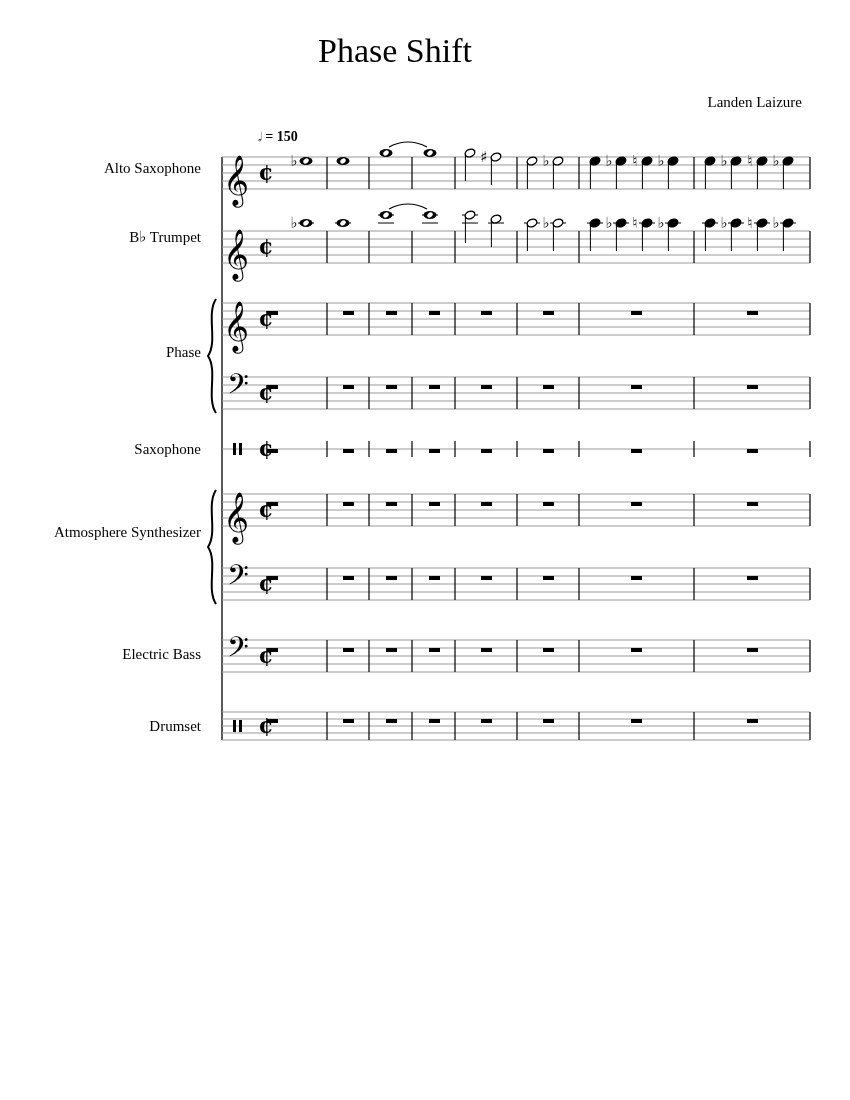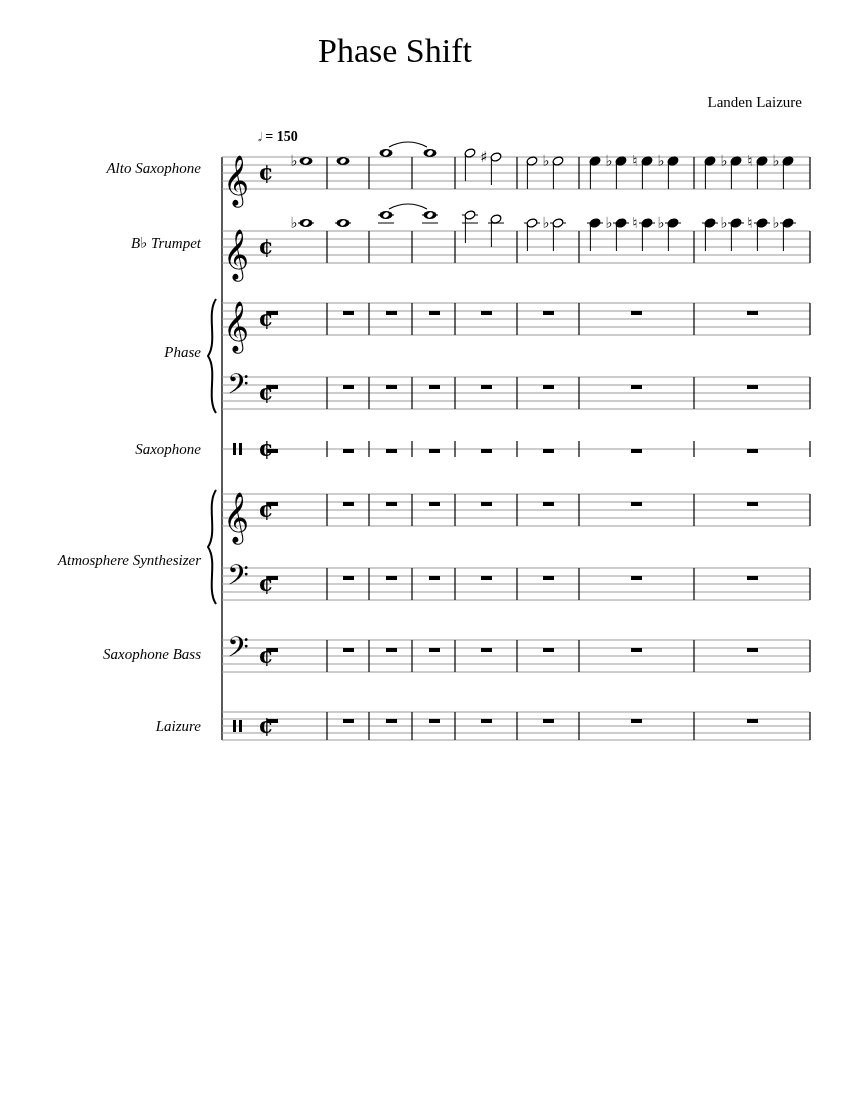--- a/index.html
+++ b/index.html
@@ -1,40 +1,40 @@
 <!DOCTYPE html>
 <html><head>
 <meta charset="utf-8">
 <style>
   html,body{margin:0;padding:0;background:#fff;}
   body{width:850px;height:1100px;position:relative;overflow:hidden;font-family:"Liberation Serif","DejaVu Serif",serif;color:#000;}
   .title{position:absolute;left:0;width:790px;top:30px;text-align:center;font-size:34px;line-height:42px;}
   .composer{position:absolute;right:48px;top:94px;font-size:15px;}
   .tempo{position:absolute;left:258px;top:129px;font-size:14px;font-weight:bold;white-space:nowrap;}
   .tempo .note{font-weight:normal;font-size:12px;}
-  .label{position:absolute;right:649px;font-size:15px;white-space:nowrap;text-align:center;font-style:italic;}
+  .label{position:absolute;right:649px;font-size:15px;white-space:nowrap;text-align:center;}
   svg#score{position:absolute;left:0;top:0;}
 </style>
 </head>
 <body>
 
 <div class="title">Phase Shift</div>
 <div class="composer">Landen Laizure</div>
 <div class="tempo">
   <span class="note">𝅗𝅥</span>
   <span>= 150</span>
 </div>
 
 <div class="label" style="top:160px">Alto Saxophone</div>
-<div class="label" style="top:234px">B♭ Trumpet</div>
+<div class="label" style="top:228px">B♭ Trumpet</div>
 <div class="label" style="top:344px;right:649px">Phase</div>
 <div class="label" style="top:441px">Saxophone</div>
-<div class="label" style="top:552px">Atmosphere Synthesizer</div>
-<div class="label" style="top:646px">Saxophone Bass</div>
-<div class="label" style="top:718px">Laizure</div>
+<div class="label" style="top:524px">Atmosphere Synthesizer</div>
+<div class="label" style="top:646px">Electric Bass</div>
+<div class="label" style="top:718px">Drumset</div>
 
 <svg id="score" width="850" height="1100" xmlns="http://www.w3.org/2000/svg">
     <line x1="222" y1="157" x2="222" y2="740" stroke="#000" stroke-width="1.3"></line>
     <g>
       <line x1="222" y1="157" x2="810" y2="157" stroke="#999" stroke-width="1"></line>
       <line x1="222" y1="165" x2="810" y2="165" stroke="#999" stroke-width="1"></line>
       <line x1="222" y1="173" x2="810" y2="173" stroke="#999" stroke-width="1"></line>
       <line x1="222" y1="181" x2="810" y2="181" stroke="#999" stroke-width="1"></line>
       <line x1="222" y1="189" x2="810" y2="189" stroke="#999" stroke-width="1"></line>
       <line x1="327" y1="157" x2="327" y2="189" stroke="#000" stroke-width="1.2"></line>

